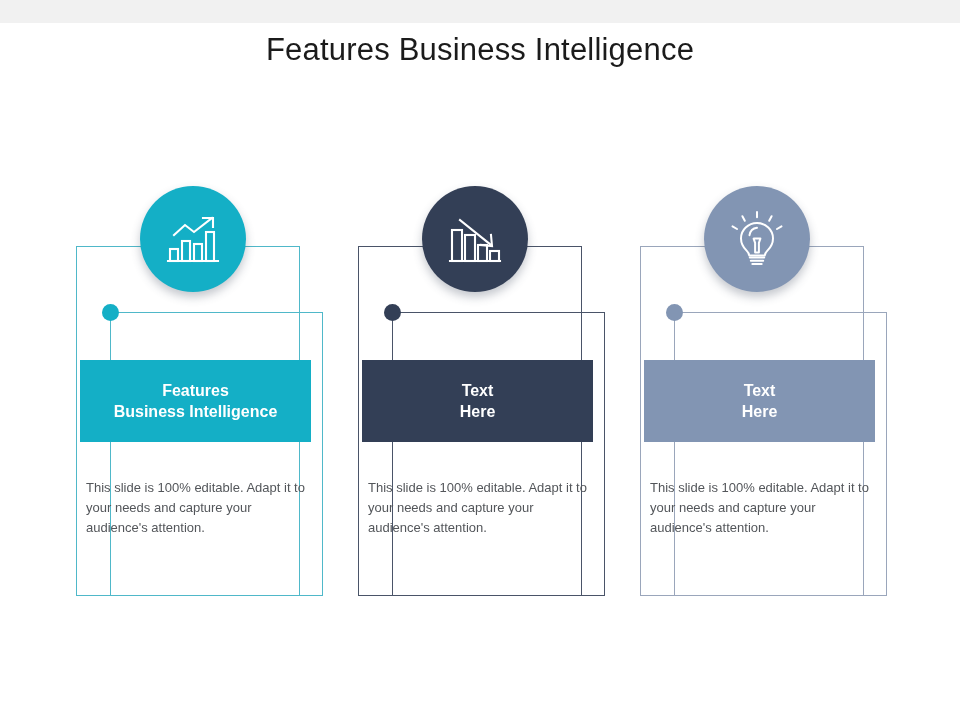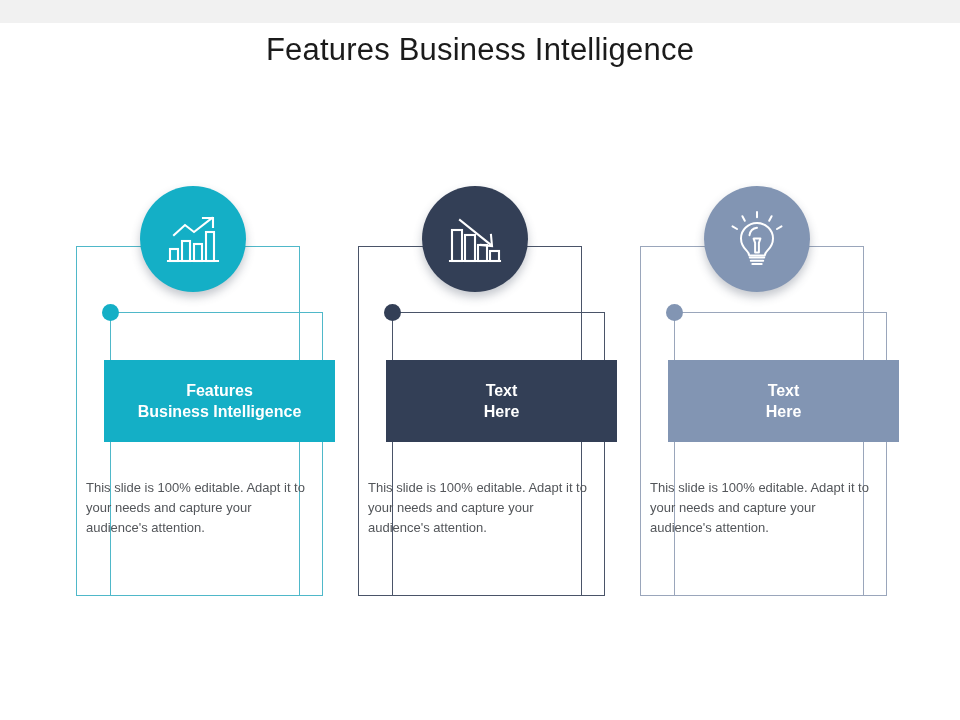--- a/index.html
+++ b/index.html
@@ -108,21 +108,20 @@
     position: absolute;
     left: 18px;
     top: 174px;
     width: 231px;
     height: 82px;
     background: #14afc6;
     display: flex;
     align-items: center;
     justify-content: center;
     text-align: center;
-    margin-left: 24px;
   }
   .card-1 .header-box { background: #333f56; }
   .card-2 .header-box { background: #8295b3; }
   .header-text {
     color: #ffffff;
     font-size: 16px;
     font-weight: bold;
     line-height: 1.33;
     white-space: pre-line;
   }

